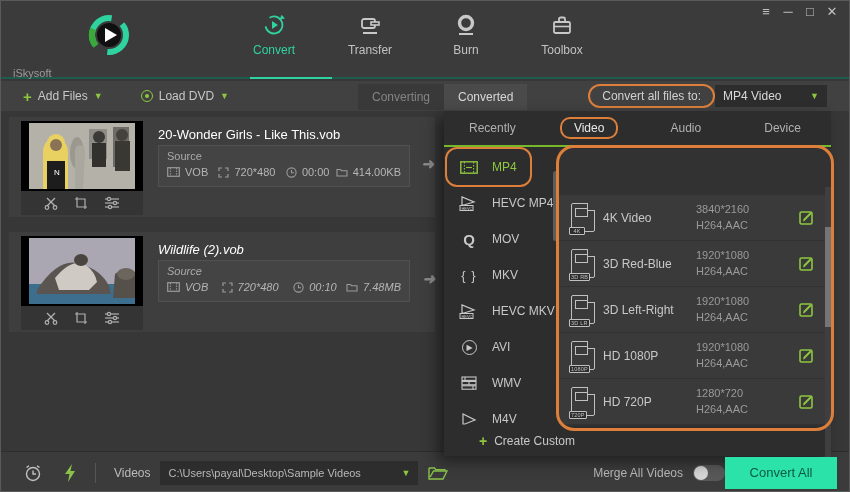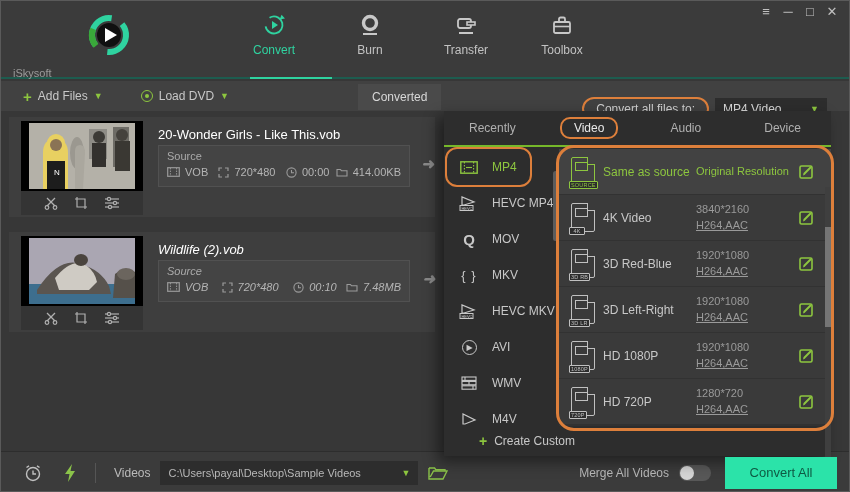--- a/index.html
+++ b/index.html
@@ -30,21 +30,21 @@
   .tb-btn { display:flex; align-items:center; gap:6px; color:#c8c8c8; margin-left:22px; cursor:pointer; }
   .tb-btn .plus { color:#8dc63f; font-size:15px; font-weight:bold; }
   .tb-btn .disc { width:12px; height:12px; border:1.5px solid #8dc63f; border-radius:50%;
                   display:inline-flex; align-items:center; justify-content:center; }
   .tb-btn .disc::after { content:""; width:4px; height:4px; background:#8dc63f; border-radius:50%; }
   .caret { color:#8dc63f; font-size:9px; }
   .seg-tabs { position:absolute; left:357px; top:3px; display:flex; height:26px; }
   .seg { padding:0 14px; display:flex; align-items:center; font-size:12px; cursor:pointer; }
   .seg.dim { background:#393939; color:#848484; }
   .seg.lit { background:#4a4a4a; color:#d8d8d8; }
-  .convert-to { position:absolute; right:22px; top:13px; height:30px; display:flex; align-items:center; gap:6px; }
+  .convert-to { position:absolute; right:22px; top:0; height:30px; display:flex; align-items:center; }
   .cta-label { border:2px solid #dd7f3b; border-radius:14px; padding:3px 12px; color:#d0d0d0; }
   .fmt-select { width:112px; height:22px; background:#2d2d2d; display:flex; align-items:center;
                 justify-content:space-between; padding:0 8px; color:#d8d8d8; cursor:pointer; }
 
   
   .file-row { position:absolute; left:8px; width:426px; height:100px; background:#3e3e3e; }
   .file-row.r1 { top:116px; } .file-row.r2 { top:231px;font-style:italic; }
   .thumb-card { position:absolute; left:12px; top:4px; width:122px; height:94px; background:#272727; }
   .thumb { position:absolute; left:0; top:0; width:122px; height:70px; background:#000; }
   .thumb svg { position:absolute; left:8px; top:2px; }
@@ -89,21 +89,21 @@
   .p-icon .film { position:absolute; left:3px; top:4px; width:13px; height:9px; border:1px solid #c0c0c0; }
   .p-badge { position:absolute; left:-3px; bottom:-4px; min-width:16px; padding:0 1px; height:8px;
              background:#2d2d2d; border:1px solid #c0c0c0; border-radius:1px; color:#c0c0c0;
              font-size:5.5px; line-height:7px; text-align:center; letter-spacing:.2px; }
   .p-icon.green, .p-icon.green .film { border-color:#8dc63f; }
   .p-icon.green::after { border-left-color:#8dc63f; border-bottom-color:#8dc63f; background:#424242; }
   .p-icon.green .p-badge { border-color:#8dc63f; color:#8dc63f; }
   .p-name { position:absolute; left:44px; top:16px; color:#c8c8c8; font-size:12px; }
   .preset-row.sel .p-name { color:#8dc63f; }
   .p-res { position:absolute; left:137px; top:8px; color:#9a9a9a; font-size:11px; }
-  .p-codec { position:absolute; left:137px; top:24px; color:#9a9a9a; font-size:11px;text-decoration:underline; }
+  .p-codec { position:absolute; left:137px; top:24px; color:#9a9a9a; font-size:11px; }
   .p-res.single { top:16px; color:#8dc63f; }
   .p-edit { position:absolute; left:240px; top:15px; cursor:pointer; }
   .preset-scroll-track { position:absolute; right:0px; top:38px; width:6px; height:277px; background:#3f3f3f; }
   .preset-scroll-thumb { position:absolute; right:0px; top:40px; width:6px; height:100px; background:#757575; }
   .panel-bottom { position:absolute; left:0; top:315px; width:100%; height:30px; display:flex; align-items:center; }
   .search-box { width:92px; height:20px; margin-left:12px; background:#262626; border:1px solid #2f2f2f;
                 color:#cfcfcf; font-size:11px; padding:0 6px; font-family:"Liberation Sans", sans-serif; }
   .search-box::placeholder { color:#6f6f6f; }
   .create-custom { display:flex; align-items:center; gap:7px; margin-left:35px; color:#c8c8c8; cursor:pointer; }
   .create-custom .plus { color:#8dc63f; font-size:14px; font-weight:bold; }
@@ -119,21 +119,21 @@
   .ft-div { width:1px; height:20px; background:#555; margin-left:18px; }
   .out-label { margin-left:18px; color:#bbbbbb; }
   .out-path { margin-left:10px; width:258px; height:24px; background:#2d2d2d; display:flex;
               align-items:center; justify-content:space-between; padding:0 8px; color:#b8b8b8;
               font-size:11px; cursor:pointer; }
   .folder-btn { margin-left:10px; display:flex; cursor:pointer; }
   .merge-label { margin-left:auto; color:#b8b8b8; }
   .toggle { margin-left:10px; width:32px; height:16px; background:#585858; border-radius:8px;
             position:relative; cursor:pointer; }
   .toggle .knob { position:absolute; left:1px; top:1px; width:14px; height:14px; background:#d5d5d5; border-radius:50%; }
-  .convert-all-btn { margin-left:14px; margin-right:12px; width:112px; height:32px; background:#2be3a9;
+  .convert-all-btn { margin-right:12px; width:112px; height:32px; background:#2be3a9;
                      color:#0e5a43; font-size:13px; border:none; cursor:pointer; z-index:6;
                      font-family:"Liberation Sans", sans-serif; }
 </style>
 </head>
 <body>
 
 <div class="app">
 
   <div class="header">
     <div class="brand">
@@ -153,32 +153,32 @@
       <div class="nav-item active">
         <svg width="24" height="24" viewBox="0 0 24 24">
           <circle cx="12" cy="12" r="8.5" fill="none" stroke="#2fd3a0" stroke-width="1.8" stroke-dasharray="34 10" transform="rotate(-60 12 12)"></circle>
           <polygon points="10,8 16,12 10,16" fill="#2fd3a0"></polygon>
           <polygon points="19,2 23,5 18,7" fill="#2fd3a0" transform="rotate(10 20 5)"></polygon>
         </svg>
         <span class="nav-label">Convert</span>
       </div>
       <div class="nav-item">
         <svg width="24" height="24" viewBox="0 0 24 24">
-          <circle cx="12" cy="10" r="6.5" fill="none" stroke="#c8c8c8" stroke-width="3.4"></circle>
-          <line x1="5" y1="21" x2="19" y2="21" stroke="#c8c8c8" stroke-width="2"></line>
-        </svg>
-        <span class="nav-label">Burn</span>
-      </div>
-      <div class="nav-item">
-        <svg width="24" height="24" viewBox="0 0 24 24">
           <rect x="4" y="6" width="13" height="9" rx="2" fill="none" stroke="#c8c8c8" stroke-width="1.8"></rect>
           <rect x="13" y="9" width="8" height="3" fill="#3b3b3b" stroke="#c8c8c8" stroke-width="1.6"></rect>
           <line x1="5" y1="20" x2="19" y2="20" stroke="#c8c8c8" stroke-width="2"></line>
         </svg>
         <span class="nav-label">Transfer</span>
+      </div>
+      <div class="nav-item">
+        <svg width="24" height="24" viewBox="0 0 24 24">
+          <circle cx="12" cy="10" r="6.5" fill="none" stroke="#c8c8c8" stroke-width="3.4"></circle>
+          <line x1="5" y1="21" x2="19" y2="21" stroke="#c8c8c8" stroke-width="2"></line>
+        </svg>
+        <span class="nav-label">Burn</span>
       </div>
       <div class="nav-item">
         <svg width="24" height="24" viewBox="0 0 24 24">
           <rect x="4" y="9" width="16" height="11" rx="1.5" fill="none" stroke="#c8c8c8" stroke-width="1.8"></rect>
           <path d="M9 9 V6 a1.5 1.5 0 0 1 1.5 -1.5 h3 a1.5 1.5 0 0 1 1.5 1.5 V9" fill="none" stroke="#c8c8c8" stroke-width="1.8"></path>
           <line x1="4" y1="13.5" x2="20" y2="13.5" stroke="#c8c8c8" stroke-width="1.6"></line>
         </svg>
         <span class="nav-label">Toolbox</span>
       </div>
     </div>
@@ -197,20 +197,21 @@
       <span class="plus">+</span>
       <span>Add Files</span>
       <span class="caret">▼</span>
     </div>
     <div class="tb-btn" style="margin-left:38px;">
       <span class="disc"></span>
       <span>Load DVD</span>
       <span class="caret">▼</span>
     </div>
     <div class="seg-tabs">
+      <div class="seg dim">Converting</div>
       <div class="seg lit">Converted</div>
     </div>
     <div class="convert-to">
       <span class="cta-label">Convert all files to:</span>
       <div class="fmt-select">
         <span>MP4 Video</span>
         <span class="caret">▼</span>
       </div>
     </div>
   </div>
@@ -479,35 +480,20 @@
               <path d="M3 12 L3 2 L15 8 L5 12 Z" fill="none" stroke="#c8c8c8" stroke-width="1.2"></path>
             </svg>
         </span>
         <span>M4V</span>
       </div>
       <div class="fmt-scroll"></div>
     </div>
 
     <div class="preset-list">
 
-      <div class="preset-row sel" style="top:0;">
-        <span class="p-icon green">
-          <span class="film"></span>
-          <span class="p-badge">SOURCE</span>
-        </span>
-        <span class="p-name">Same as source</span>
-        <span class="p-res single">Original Resolution</span>
-        <span class="p-edit">
-          <svg width="15" height="15" viewBox="0 0 15 15">
-              <rect x="1" y="2" width="12" height="12" rx="1.5" fill="none" stroke="#8dc63f" stroke-width="1.6"></rect>
-          <line x1="5" y1="10" x2="12" y2="3" stroke="#8dc63f" stroke-width="2"></line>
-              <polygon points="4,11.4 6.2,10.6 4.6,9.2" fill="#8dc63f"></polygon>
-            </svg>
-        </span>
-      </div>
 
       <div class="preset-row" style="top:46px;">
         <span class="p-icon">
           <span class="film"></span>
           <span class="p-badge">4K</span>
         </span>
         <span class="p-name">4K Video</span>
         <span class="p-res">3840*2160</span>
         <span class="p-codec">H264,AAC</span>
         <span class="p-edit">

